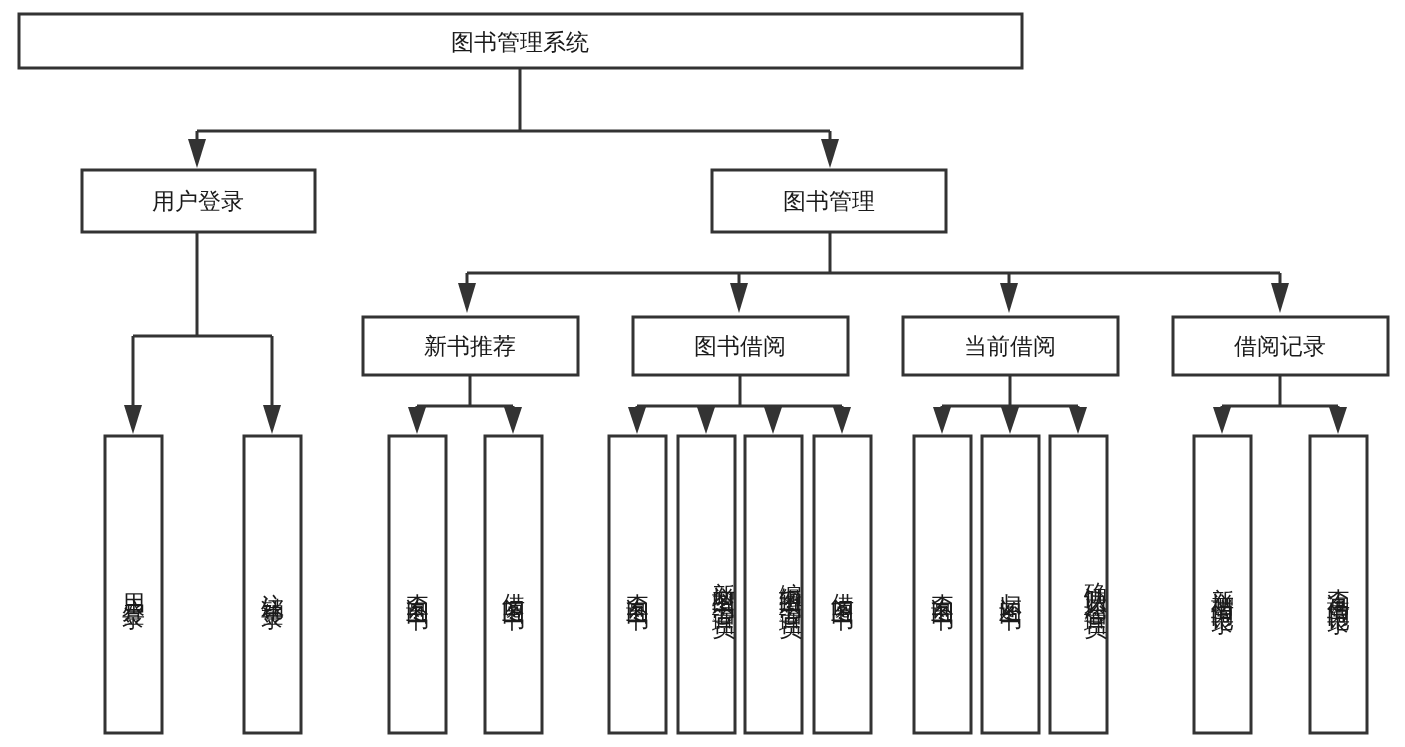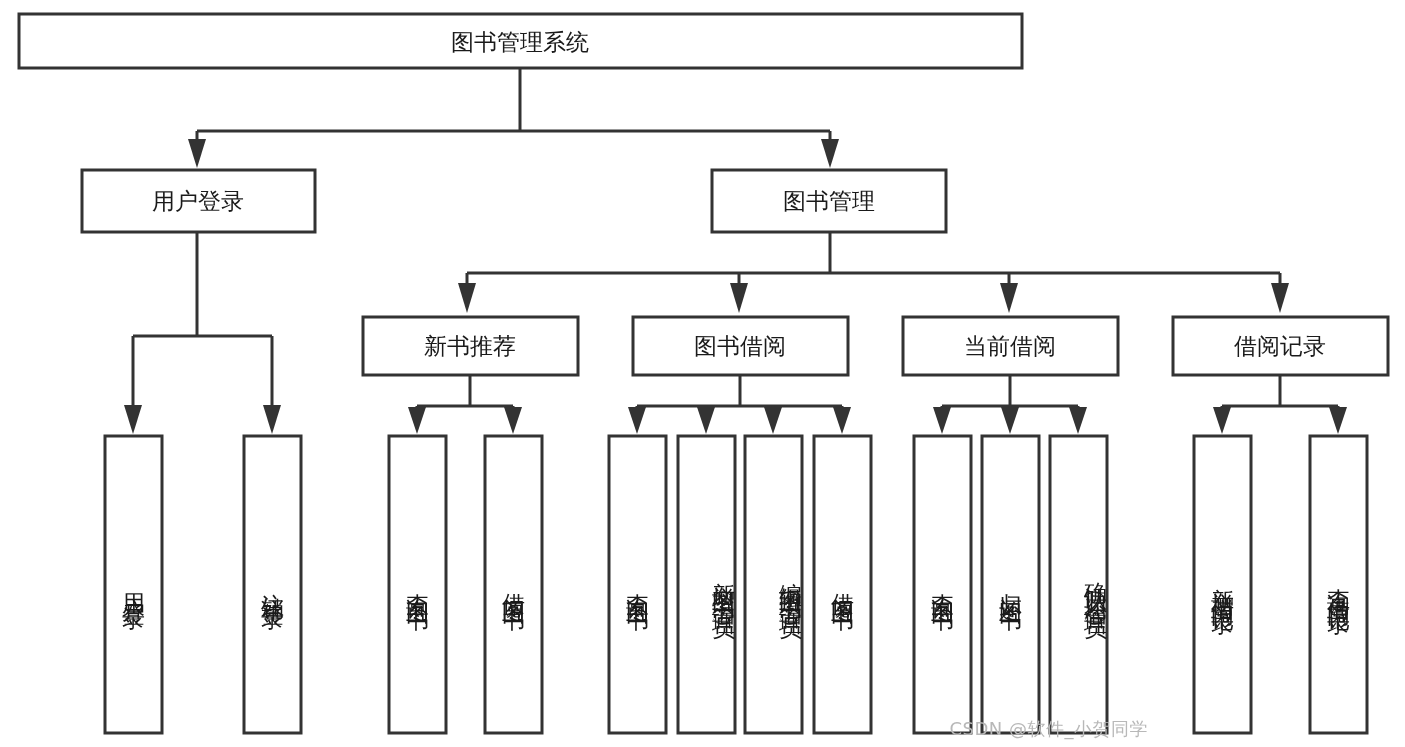--- a/index.html
+++ b/index.html
@@ -214,15 +214,14 @@
   <div class="leaf-label-wrap top-align" style="left:745px; top:436px; width:57px; height:297px;">编辑图书（管理员）</div>
   <div class="leaf-label-wrap" style="left:814px; top:436px; width:57px; height:297px;">借阅图书</div>
 
   <div class="leaf-label-wrap" style="left:914px; top:436px; width:57px; height:297px;">查询图书</div>
   <div class="leaf-label-wrap" style="left:982px; top:436px; width:57px; height:297px;">归还图书</div>
   <div class="leaf-label-wrap top-align" style="left:1050px; top:436px; width:57px; height:297px;">确认归还（管理员）</div>
 
   <div class="leaf-label-wrap" style="left:1194px; top:436px; width:57px; height:297px;">新增借阅记录</div>
   <div class="leaf-label-wrap" style="left:1310px; top:436px; width:57px; height:297px;">查询借阅记录</div>
 
-  <div class="watermark">CSDN @软件_小贺同学</div>
 
 </div>
 
 </body></html>

